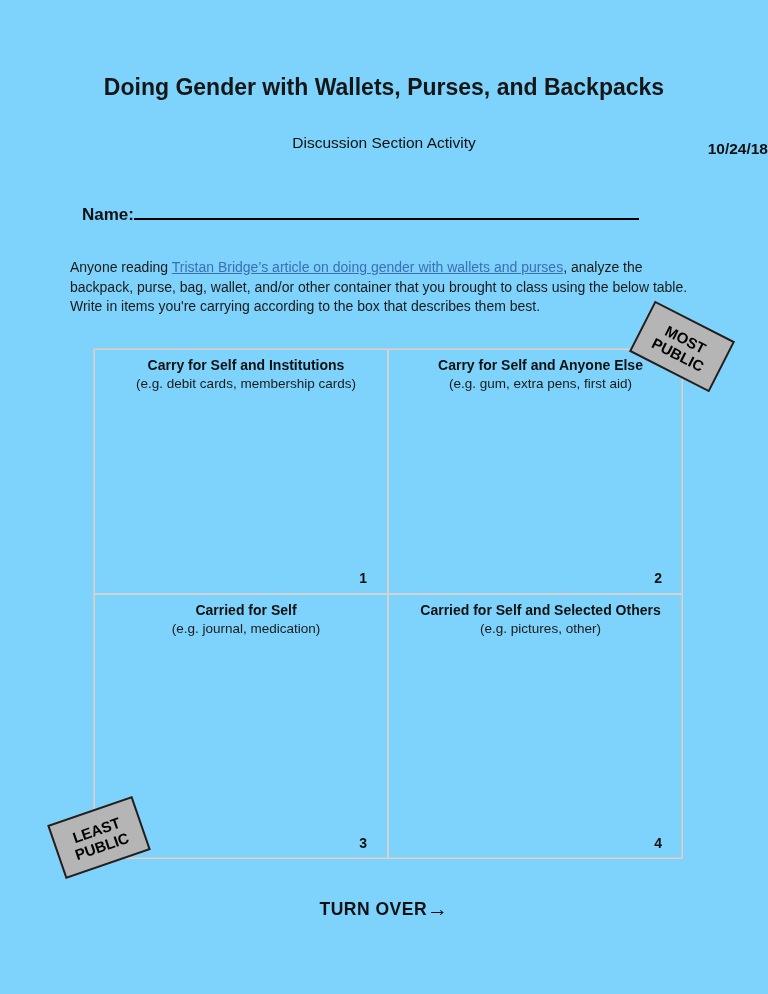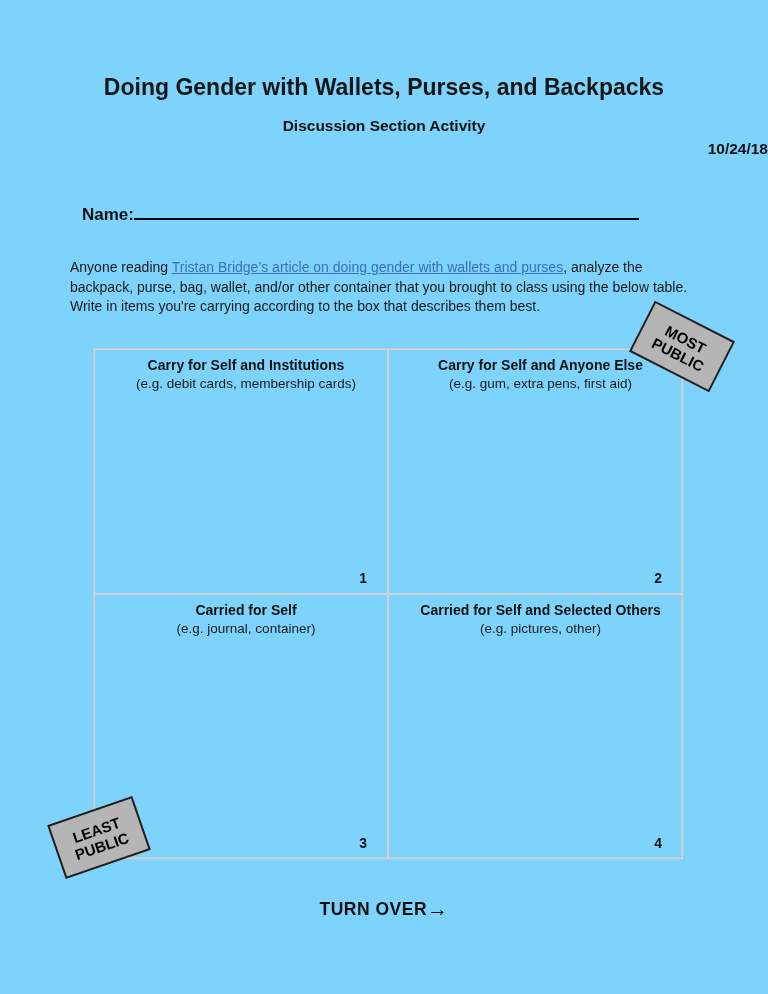--- a/index.html
+++ b/index.html
@@ -19,25 +19,25 @@
     position: absolute;
     top: 74px; left: 0;
     width: 100%;
     text-align: center;
     font-size: 23px;
     font-weight: bold;
     color: #161616;
   }
   .doc-subtitle {
     position: absolute;
-    top: 117px; left: 0;
+    top: 134px; left: 0;
     width: 100%;
     text-align: center;
     font-size: 15.5px;
-    font-weight: bold;
+    font-weight: normal;
   }
   .doc-date {
     position: absolute;
     top: 140px; left: 0;
     width: 100%;
     text-align: right;
     font-size: 15.5px;
     font-weight: bold;
   }
   .name-row {
@@ -168,21 +168,21 @@
       <div class="cell-example">(e.g. debit cards, membership cards)</div>
       <div class="cell-number">1</div>
     </div>
     <div class="quad-cell">
       <div class="cell-title">Carry for Self and Anyone Else</div>
       <div class="cell-example">(e.g. gum, extra pens, first aid)</div>
       <div class="cell-number">2</div>
     </div>
     <div class="quad-cell">
       <div class="cell-title">Carried for Self</div>
-      <div class="cell-example">(e.g. journal, container)</div>
+      <div class="cell-example">(e.g. journal, medication)</div>
       <div class="cell-number">3</div>
     </div>
     <div class="quad-cell">
       <div class="cell-title">Carried for Self and Selected Others</div>
       <div class="cell-example">(e.g. pictures, other)</div>
       <div class="cell-number">4</div>
     </div>
   </div>
 
   <div class="badge badge-most">

